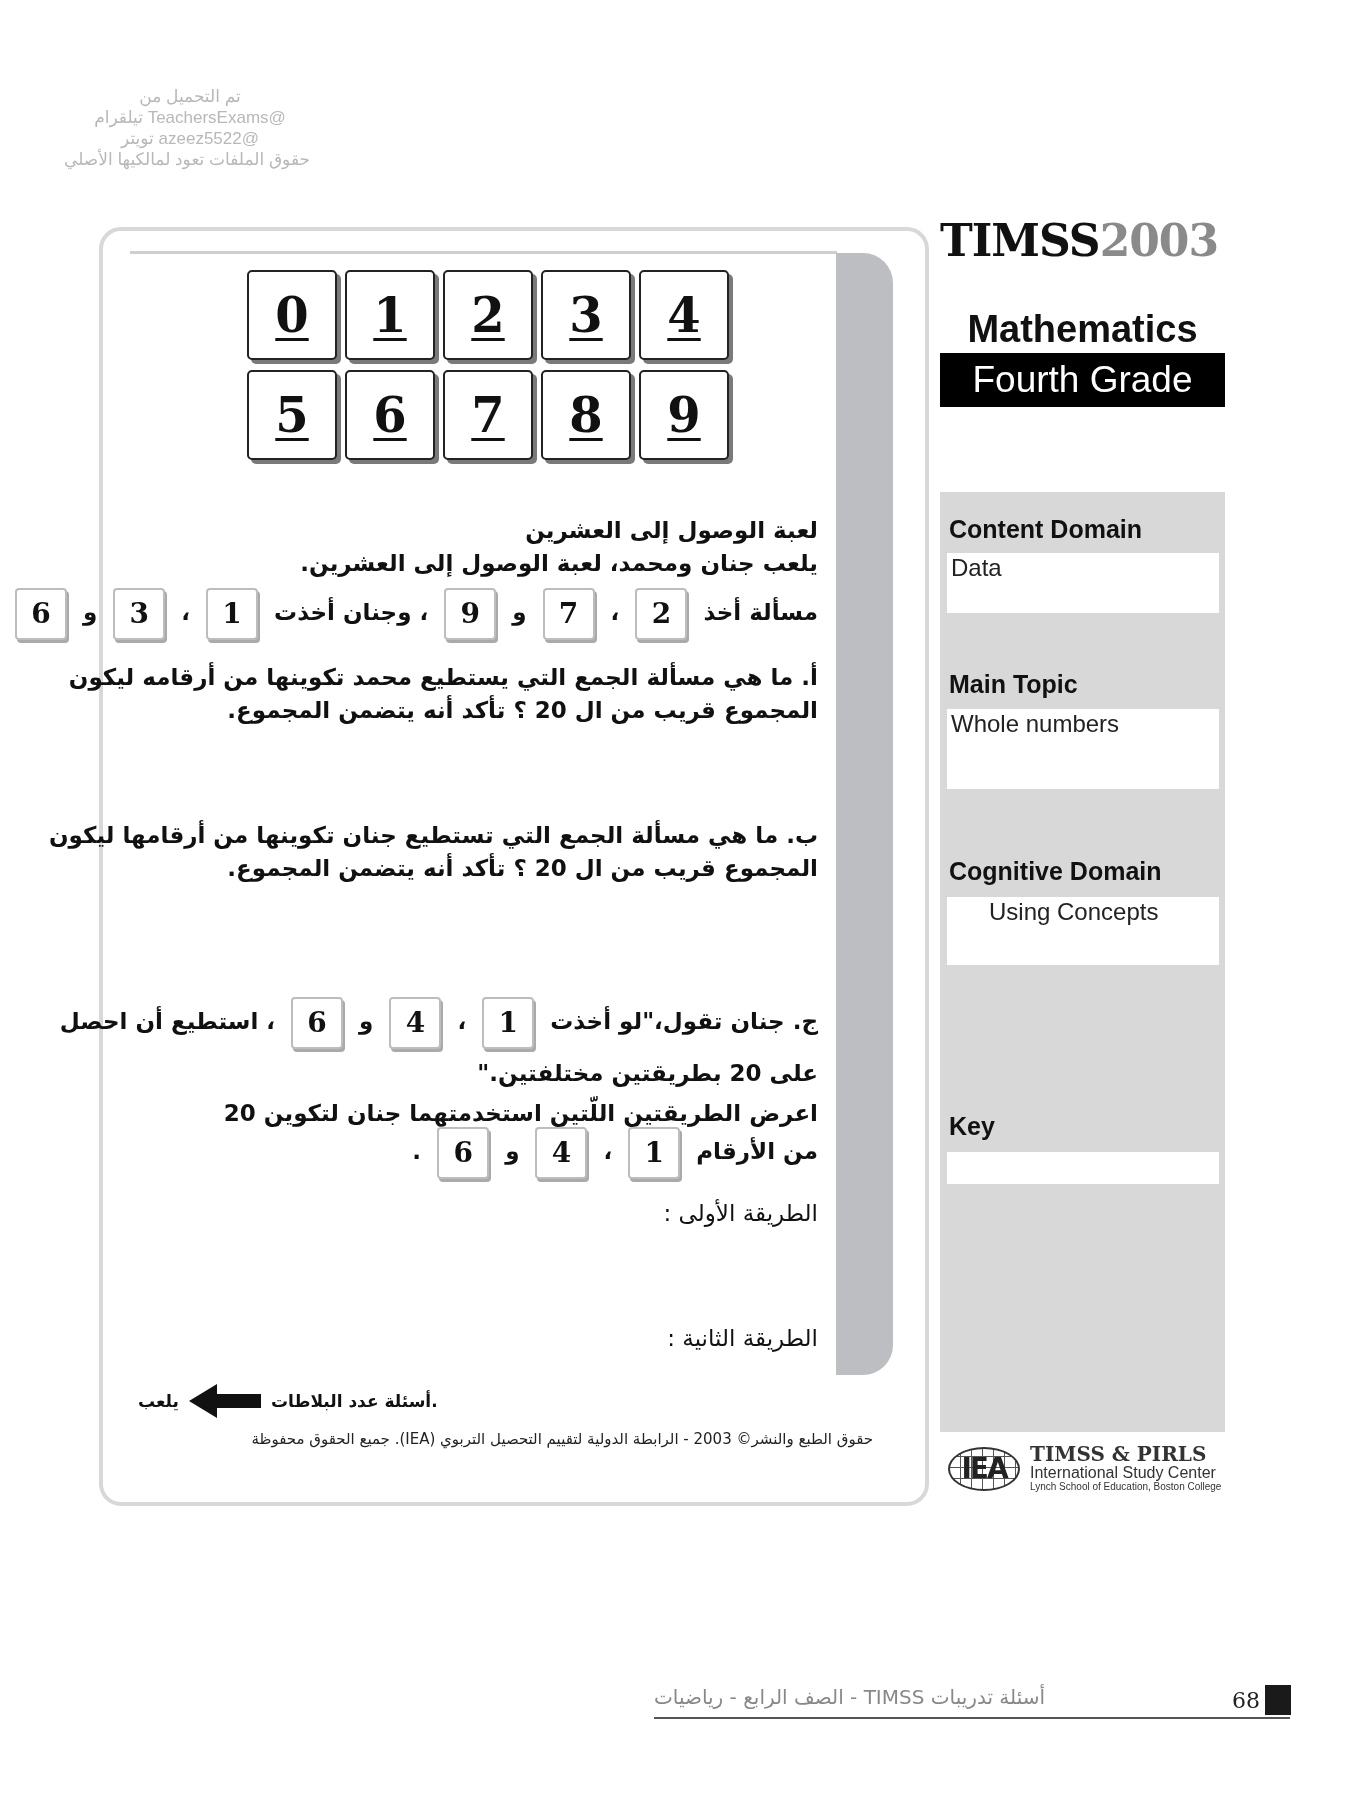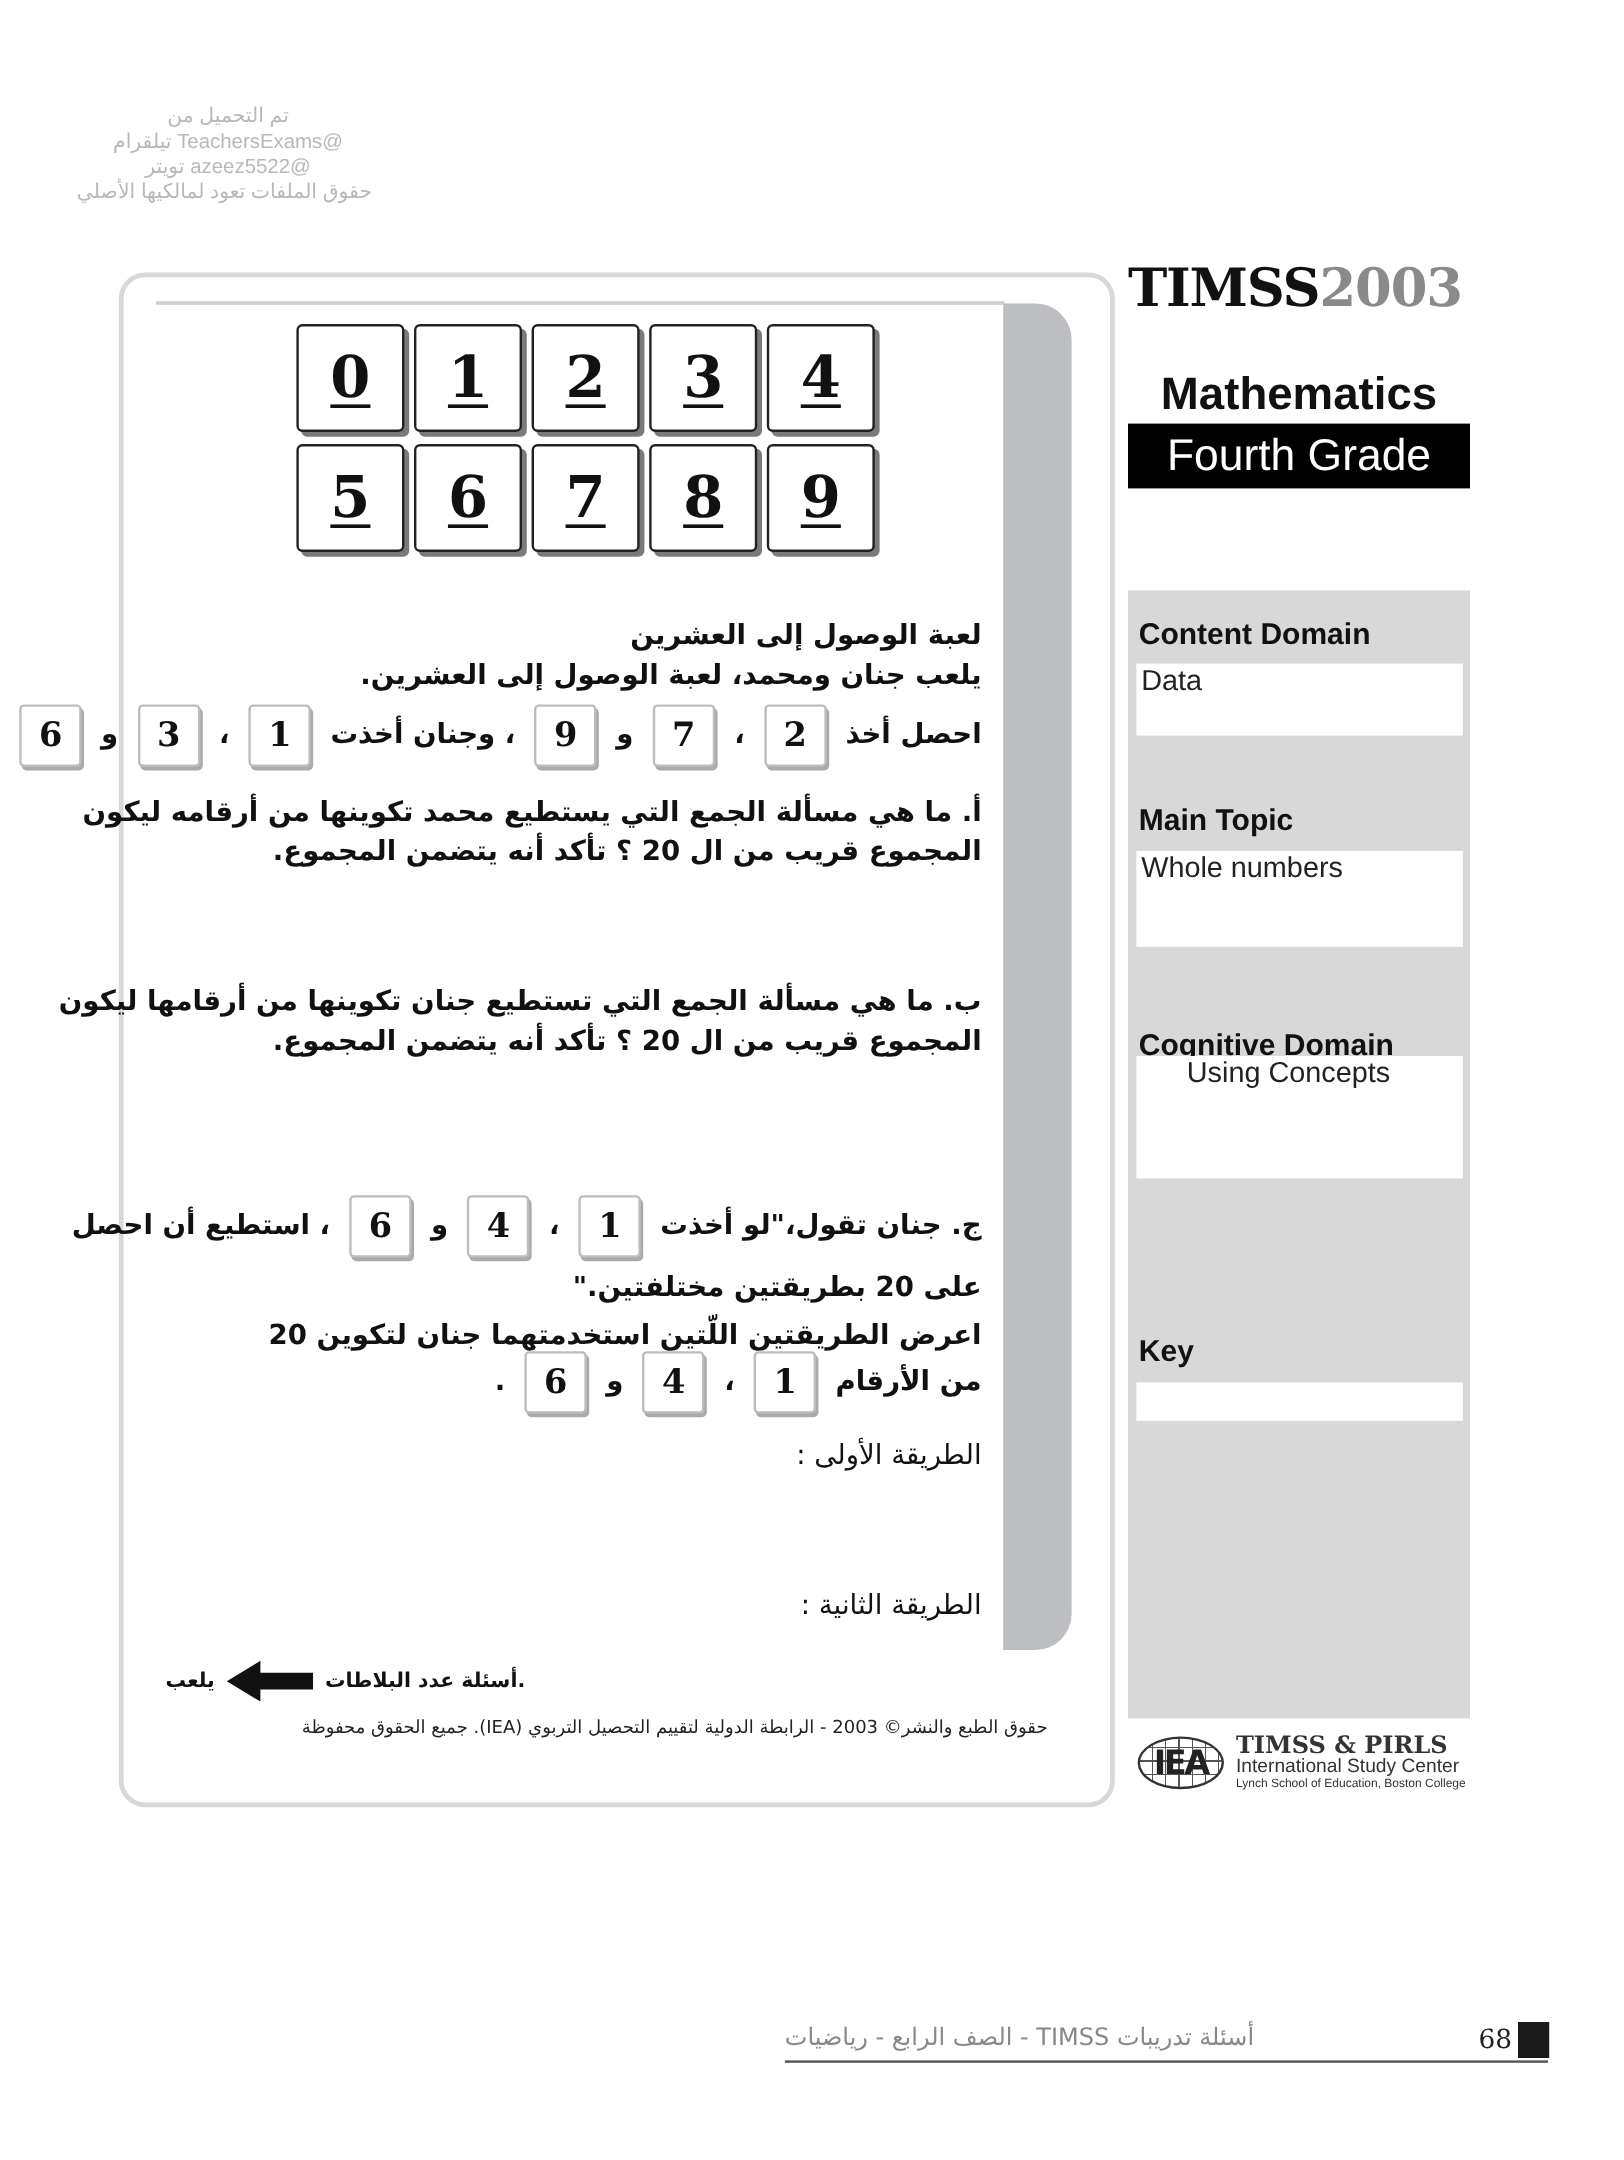--- a/index.html
+++ b/index.html
@@ -145,21 +145,21 @@
     </div>
   <div class="card">
       <span>9</span>
     </div>
 </div>
 
 <div class="q-text" style="top:485px;">لعبة الوصول إلى العشرين</div>
 <div class="q-text" style="top:518px;">يلعب جنان ومحمد، لعبة الوصول إلى العشرين.</div>
 
 <div class="q-text" style="top:553px; line-height:60px;">
-  <span>احصل أخذ</span>
+  <span>مسألة أخذ</span>
   <span class="tile">2</span>
   <span>،</span>
   <span class="tile">7</span>
   <span>و</span>
   <span class="tile">9</span>
   <span>، وجنان أخذت</span>
   <span class="tile">1</span>
   <span>،</span>
   <span class="tile">3</span>
   <span>و</span>
@@ -215,21 +215,21 @@
 </div>
 
 <div class="meta-panel">
   <div class="meta-label" style="top:23px;">Content Domain</div>
   <div class="meta-value" style="top:61px; height:60px;">Data</div>
 
   <div class="meta-label" style="top:178px;">Main Topic</div>
   <div class="meta-value" style="top:217px; height:80px;">Whole numbers</div>
 
   <div class="meta-label" style="top:365px;">Cognitive Domain</div>
-  <div class="meta-value" style="top:388px; height:102px;padding-left:42px;">Using Concepts</div>
+  <div class="meta-value" style="top:405px; height:68px;padding-left:42px;">Using Concepts</div>
 
   <div class="meta-label" style="top:620px;">Key</div>
   <div class="meta-value" style="top:660px; height:32px;"></div>
 </div>
 
 <div class="logo-block">
   <div class="logo-globe">
       <span>IEA</span>
     </div>
   <div class="logo-text">

